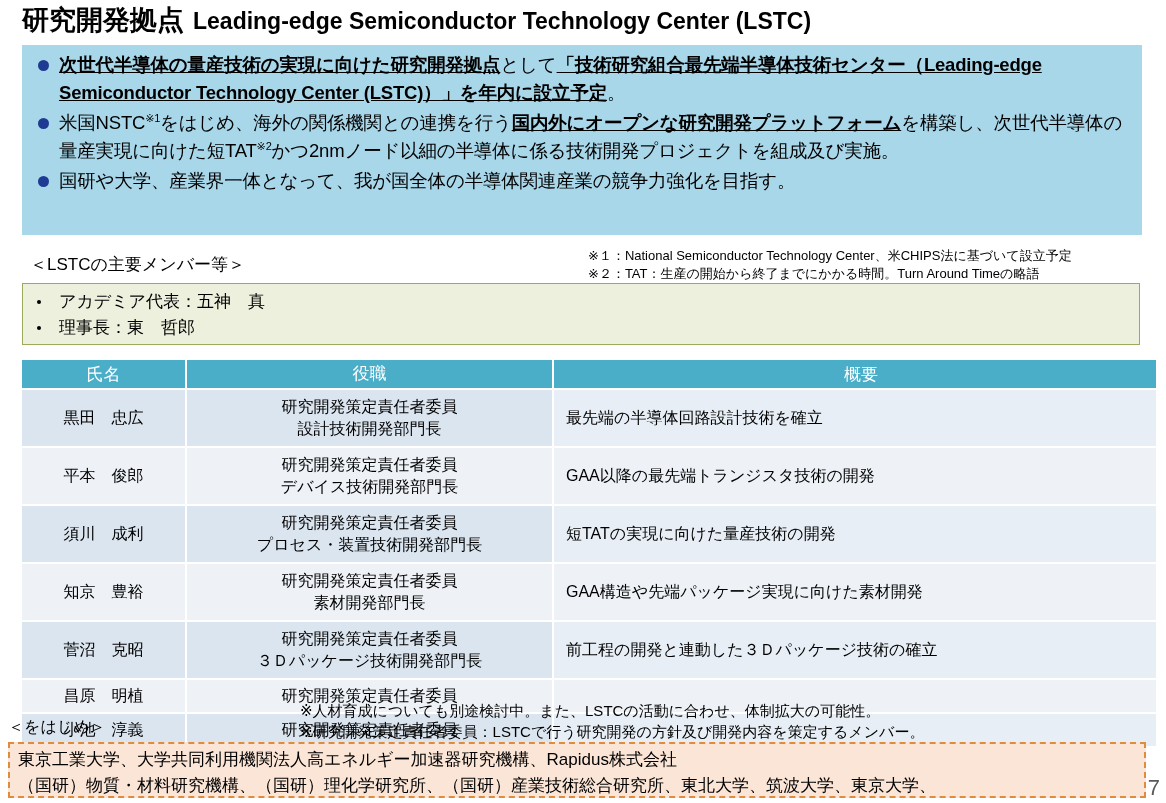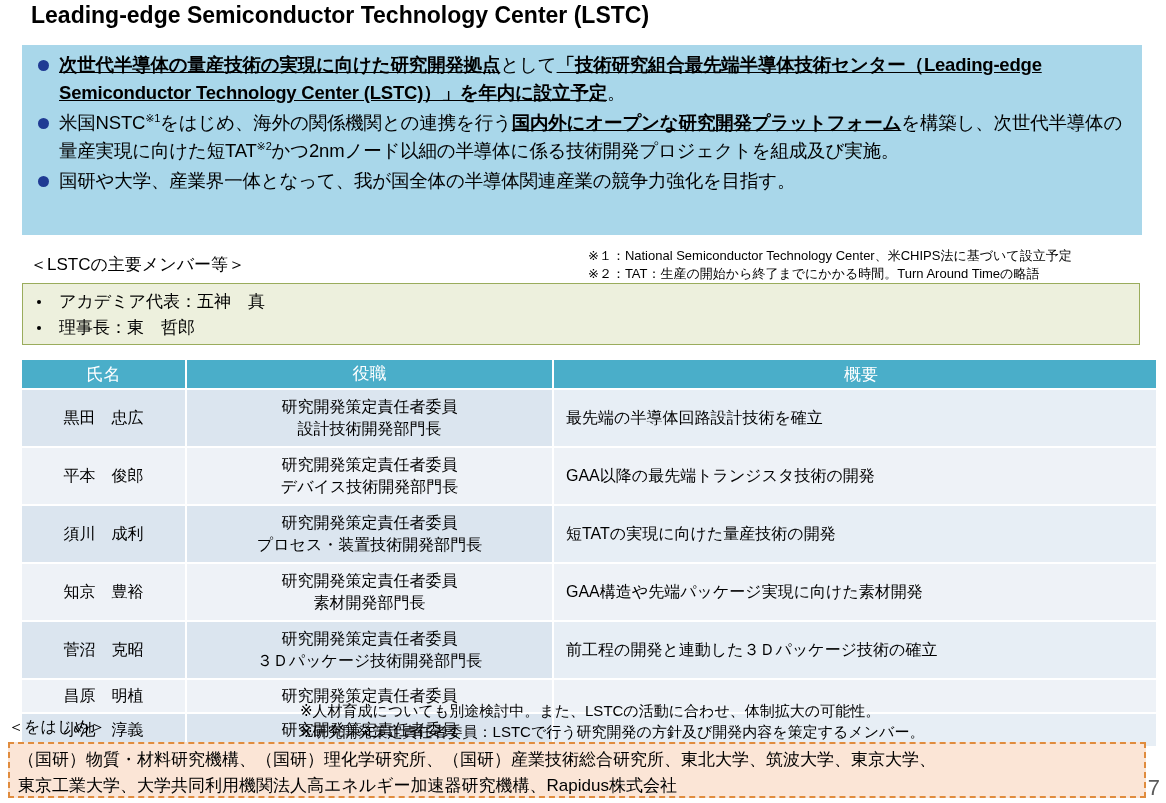--- a/index.html
+++ b/index.html
@@ -201,20 +201,21 @@
     right: 6px;
     bottom: 2px;
     font-size: 22px;
     color: #5a5a5a;
   }
 </style>
 </head>
 <body>
 
 <div class="title-row">
+  <span class="title-jp">研究開発拠点</span>
   <span class="title-en">Leading-edge Semiconductor Technology Center (LSTC)</span>
 </div>
 
 <div class="blue-box">
   <ul class="blue-list">
     <li class="blue-item">
       <span class="blue-bullet"></span>
       <span class="blue-text"><span class="u" style="font-weight: bold;">次世代半導体の量産技術の実現に向けた研究開発拠点</span><span>として</span><span class="u" style="font-weight: bold;">「技術研究組合最先端半導体技術センター（Leading-edge Semiconductor Technology Center (LSTC)）」を年内に設立予定</span><span>。</span></span>
     </li>
     <li class="blue-item">
@@ -309,17 +310,17 @@
 </table>
 
 <div class="bottom-notes">
   <div>※人材育成についても別途検討中。また、LSTCの活動に合わせ、体制拡大の可能性。</div>
   <div>※研究開発策定責任者委員：LSTCで行う研究開発の方針及び開発内容を策定するメンバー。</div>
 </div>
 
 <div class="join-label">＜をはじめ＞</div>
 
 <div class="orange-box">
+  <div>東京工業大学、大学共同利用機関法人高エネルギー加速器研究機構、Rapidus株式会社</div>
   <div>（国研）物質・材料研究機構、（国研）理化学研究所、（国研）産業技術総合研究所、東北大学、筑波大学、東京大学、</div>
-  <div>東京工業大学、大学共同利用機関法人高エネルギー加速器研究機構、Rapidus株式会社</div>
 </div>
 
 <div class="page-num">7</div>
 
 </body></html>

